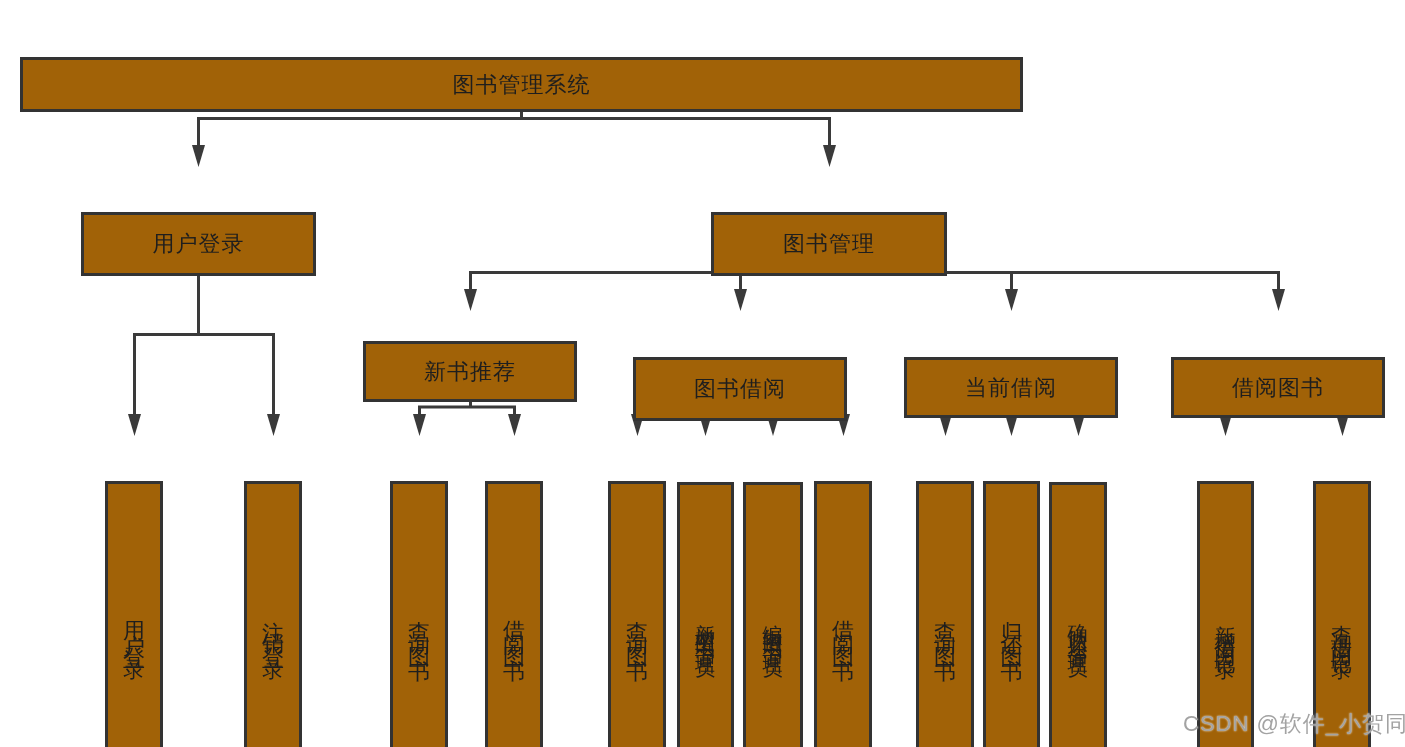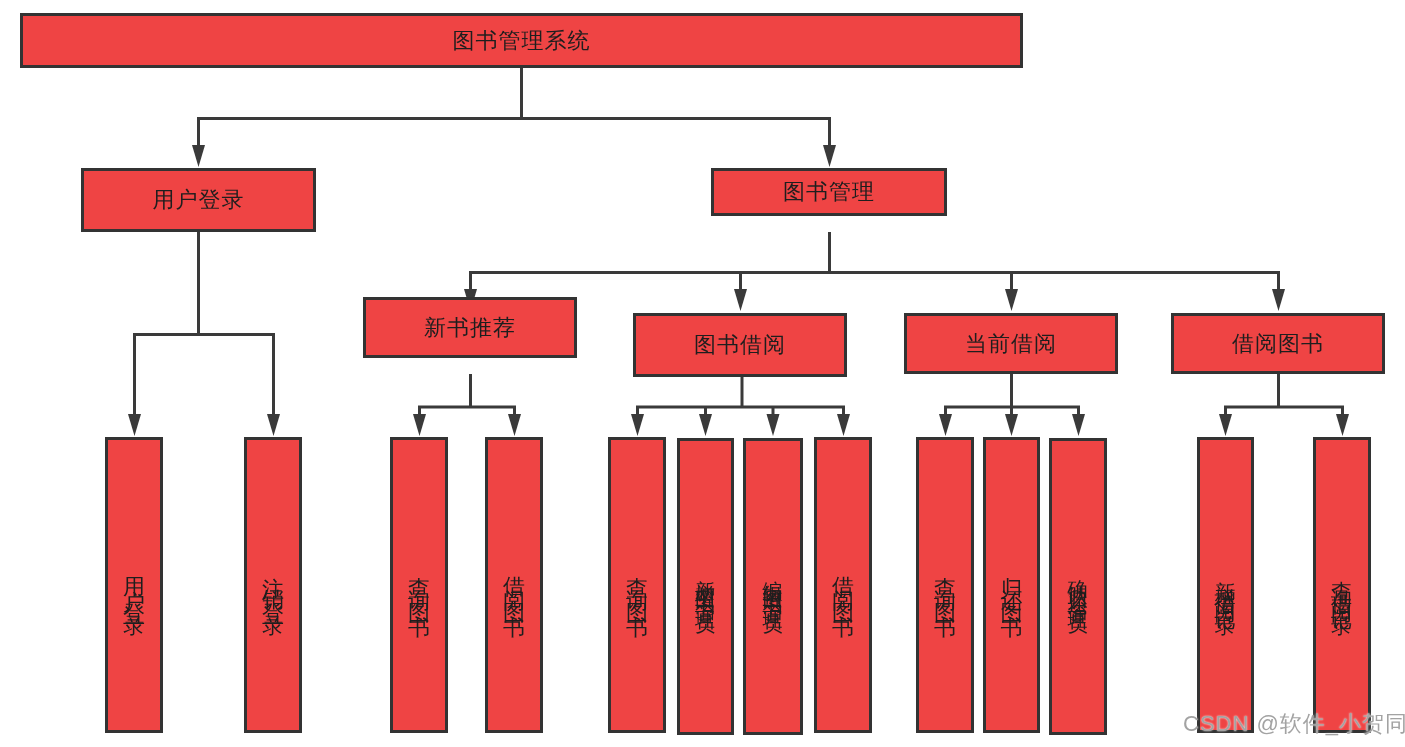--- a/index.html
+++ b/index.html
@@ -2,23 +2,23 @@
 <html><head>
 <meta charset="utf-8">
 <style>
   html,body{margin:0;padding:0;background:#ffffff;}
   #canvas{
     position:relative;width:1405px;height:747px;background:#ffffff;overflow:hidden;
     font-family:"Liberation Sans","DejaVu Sans",sans-serif;color:#1e1e1e;
   }
   #wires{position:absolute;left:0;top:0;width:1405px;height:747px;}
   .box{
-    position:absolute;box-sizing:border-box;background:#ef4444;
+    position:absolute;box-sizing:border-box;background:#a16207;
     border:3px solid #333333;display:flex;align-items:center;justify-content:center;
-    font-size:22px;letter-spacing:1px;z-index:2;
+    font-size:22px;letter-spacing:1px;z-index:2;margin-top:44px;
   }
   .leaf{flex-direction:column;}
   .vtext{
     writing-mode:vertical-rl;text-orientation:upright;line-height:1;
     font-size:22px;letter-spacing:13px;white-space:nowrap;
   }
   .leaf.med .vtext{font-size:21px;letter-spacing:7px;}
   .leaf.long .vtext{font-size:20px;letter-spacing:5px;}
   .watermark{
     position:absolute;left:1183px;top:709px;z-index:5;
@@ -83,21 +83,21 @@
     </g>
   </svg>
 
   <div class="box" style="left:20px;top:13px;width:1003px;height:55px;">
     <span>图书管理系统</span>
   </div>
 
   <div class="box" style="left:81px;top:168px;width:235px;height:64px;">
     <span>用户登录</span>
   </div>
-  <div class="box" style="left:711px;top:168px;width:236px;height:48px;">
+  <div class="box" style="left:711px;top:168px;width:236px;height:64px;">
     <span>图书管理</span>
   </div>
 
   <div class="box" style="left:363px;top:297px;width:214px;height:61px;">
     <span>新书推荐</span>
   </div>
   <div class="box" style="left:633px;top:313px;width:214px;height:64px;">
     <span>图书借阅</span>
   </div>
   <div class="box" style="left:904px;top:313px;width:214px;height:61px;">

